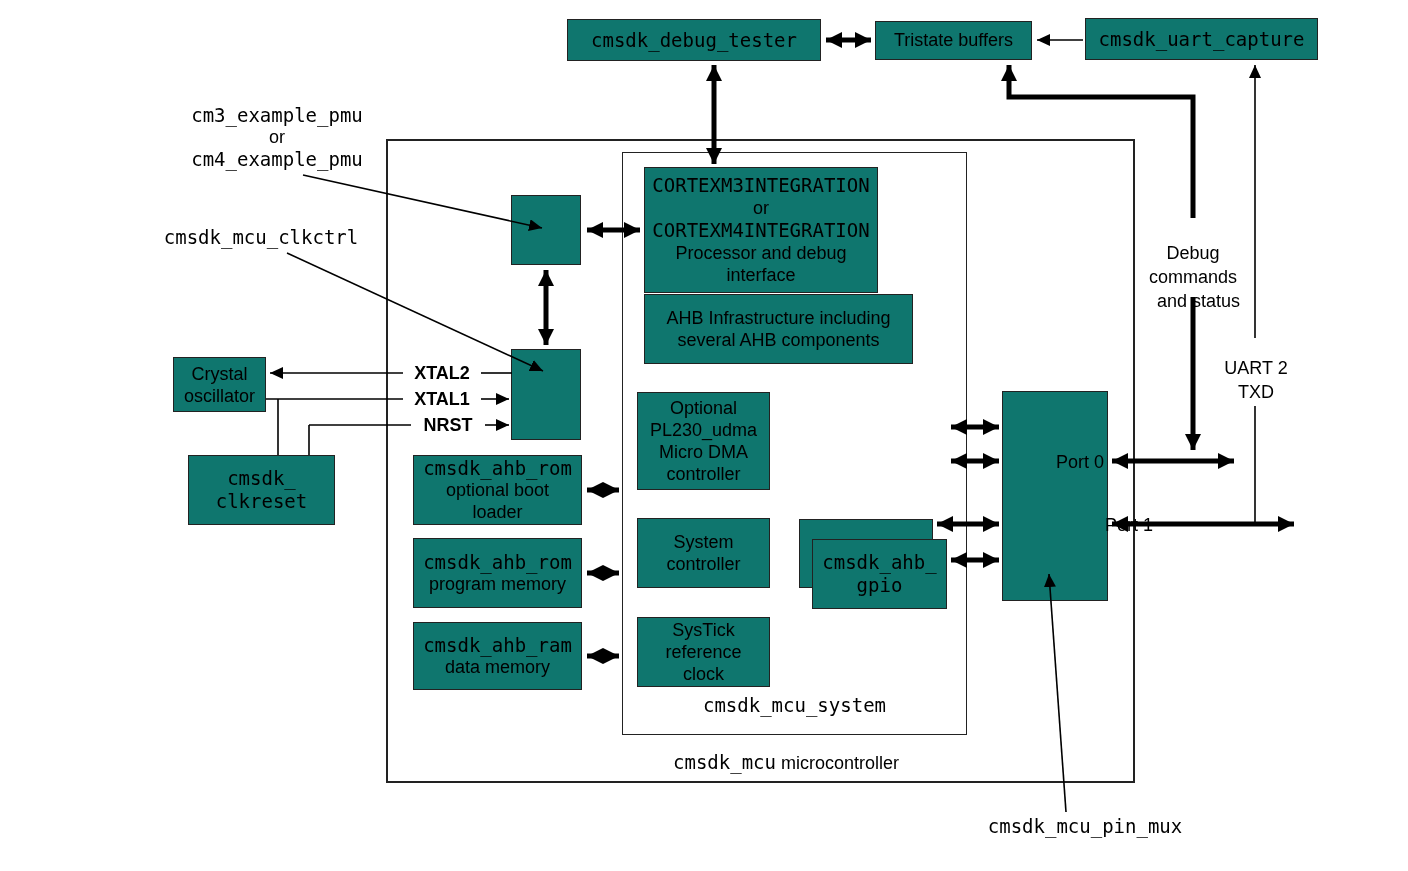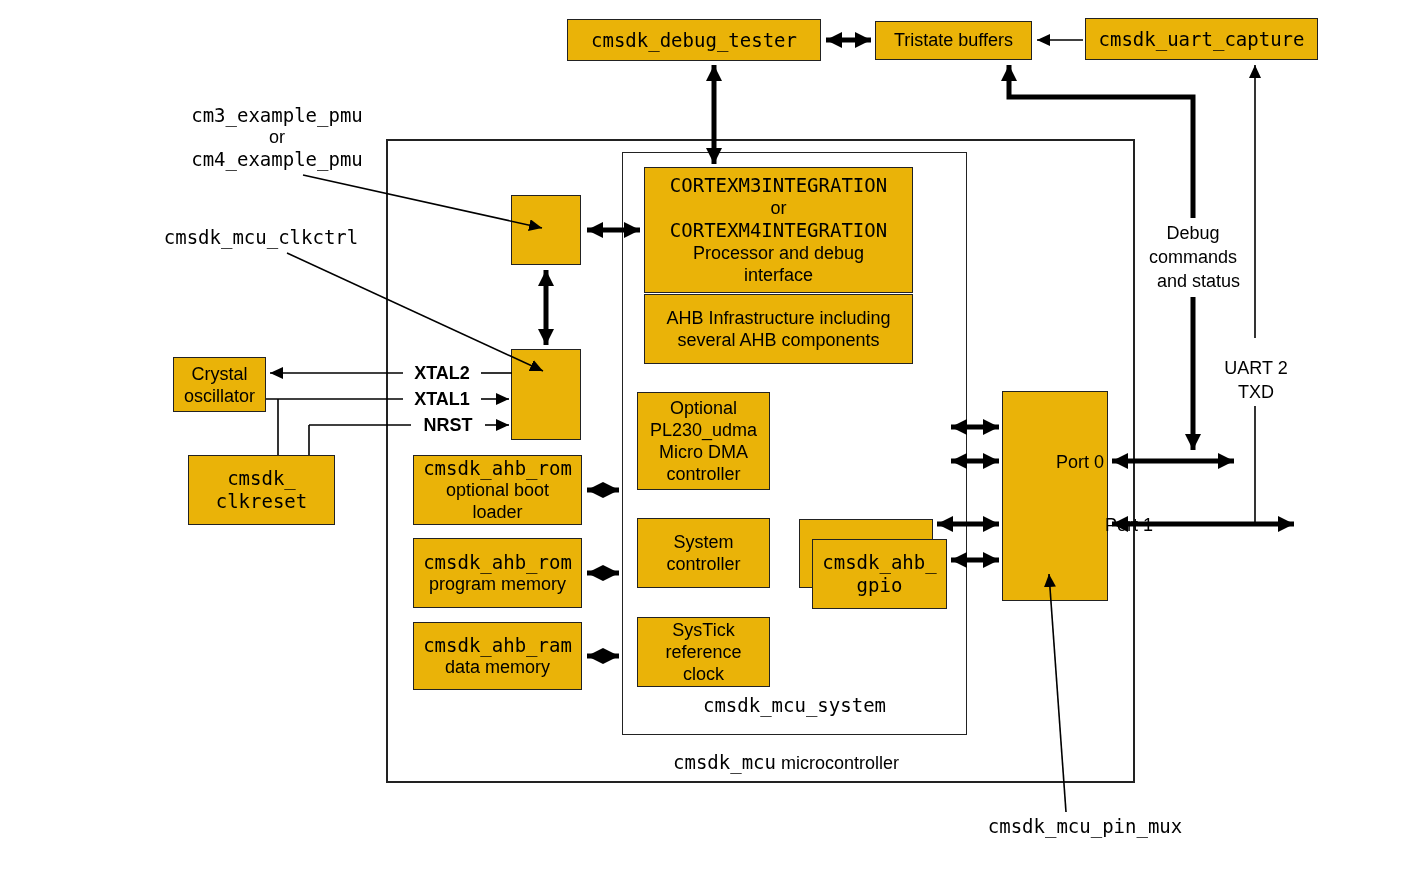--- a/index.html
+++ b/index.html
@@ -1,18 +1,18 @@
 <!DOCTYPE html>
 <html><head>
 <meta charset="utf-8">
 <style>
   html,body{margin:0;padding:0;background:#ffffff;}
   .canvas{position:relative;width:1408px;height:871px;background:#ffffff;overflow:hidden;
           font-family:"Liberation Sans","DejaVu Sans",sans-serif;color:#000;}
-  .box{position:absolute;background:#eab308;border:1.6px solid #222;box-sizing:border-box;
+  .box{position:absolute;background:#0f766e;border:1.6px solid #222;box-sizing:border-box;
        display:flex;flex-direction:column;align-items:center;justify-content:center;
        text-align:center;z-index:1;}
   .big{border-width:2px;background:transparent;z-index:0;}
   .mono{font-family:"DejaVu Sans Mono","Liberation Mono",monospace;}
   .sans{font-family:"Liberation Sans","DejaVu Sans",sans-serif;}
   .fs19{font-size:19px;line-height:23px;white-space:nowrap;}
   .fs18{font-size:18px;line-height:23px;white-space:nowrap;}
   .lh22{line-height:22px;}
   .lbl{position:absolute;text-align:center;z-index:3;}
   .whitebg{background:#fff;}
@@ -44,21 +44,21 @@
 
   <div class="box" style="left:173px;top:357px;width:93px;height:55px;">
     <div class="sans fs18 lh22">Crystal</div>
     <div class="sans fs18 lh22">oscillator</div>
   </div>
   <div class="box" style="left:188px;top:455px;width:147px;height:70px;">
     <div class="mono fs19">cmsdk_</div>
     <div class="mono fs19">clkreset</div>
   </div>
 
-  <div class="box" style="left:644px;top:167px;width:269px;height:126px;">
+  <div class="box" style="left:644px;top:167px;width:234px;height:126px;">
     <div class="mono fs19">CORTEXM3INTEGRATION</div>
     <div class="sans fs18 lh22">or</div>
     <div class="mono fs19">CORTEXM4INTEGRATION</div>
     <div class="sans fs18 lh22">Processor and debug</div>
     <div class="sans fs18 lh22">interface</div>
   </div>
   <div class="box" style="left:644px;top:294px;width:269px;height:70px;">
     <div class="sans fs18 lh22">AHB Infrastructure including</div>
     <div class="sans fs18 lh22">several AHB components</div>
   </div>
@@ -107,21 +107,21 @@
     <div class="sans fs18 lh22">or</div>
     <div class="mono fs19 lh22">cm4_example_pmu</div>
   </div>
   <div class="lbl mono fs19" style="left:155px;top:226px;width:212px;">cmsdk_mcu_clkctrl</div>
 
   <div class="lbl whitebg bold sans fs18" style="left:404px;top:362px;width:76px;">XTAL2</div>
   <div class="lbl whitebg bold sans fs18" style="left:404px;top:388px;width:76px;">XTAL1</div>
   <div class="lbl whitebg bold sans fs18" style="left:412px;top:414px;width:72px;">NRST</div>
 
   <div class="lbl whitebg" style="left:1136px;top:221px;width:114px;">
-    <div class="sans fs18" style="line-height:24px;">Debug</div>
+    <div class="sans fs18" style="line-height:24px;margin-top:20px;">Debug</div>
     <div class="sans fs18" style="line-height:24px;">commands</div>
     <div class="sans fs18" style="line-height:24px;padding-left:11px;">and status</div>
   </div>
   <div class="lbl whitebg" style="left:1215px;top:356px;width:82px;">
     <div class="sans fs18" style="line-height:24px;">UART 2</div>
     <div class="sans fs18" style="line-height:24px;">TXD</div>
   </div>
 
   <div class="lbl mono fs19" style="left:622px;top:694px;width:345px;">cmsdk_mcu_system</div>
   <div class="lbl" style="left:486px;top:751px;width:600px;">

